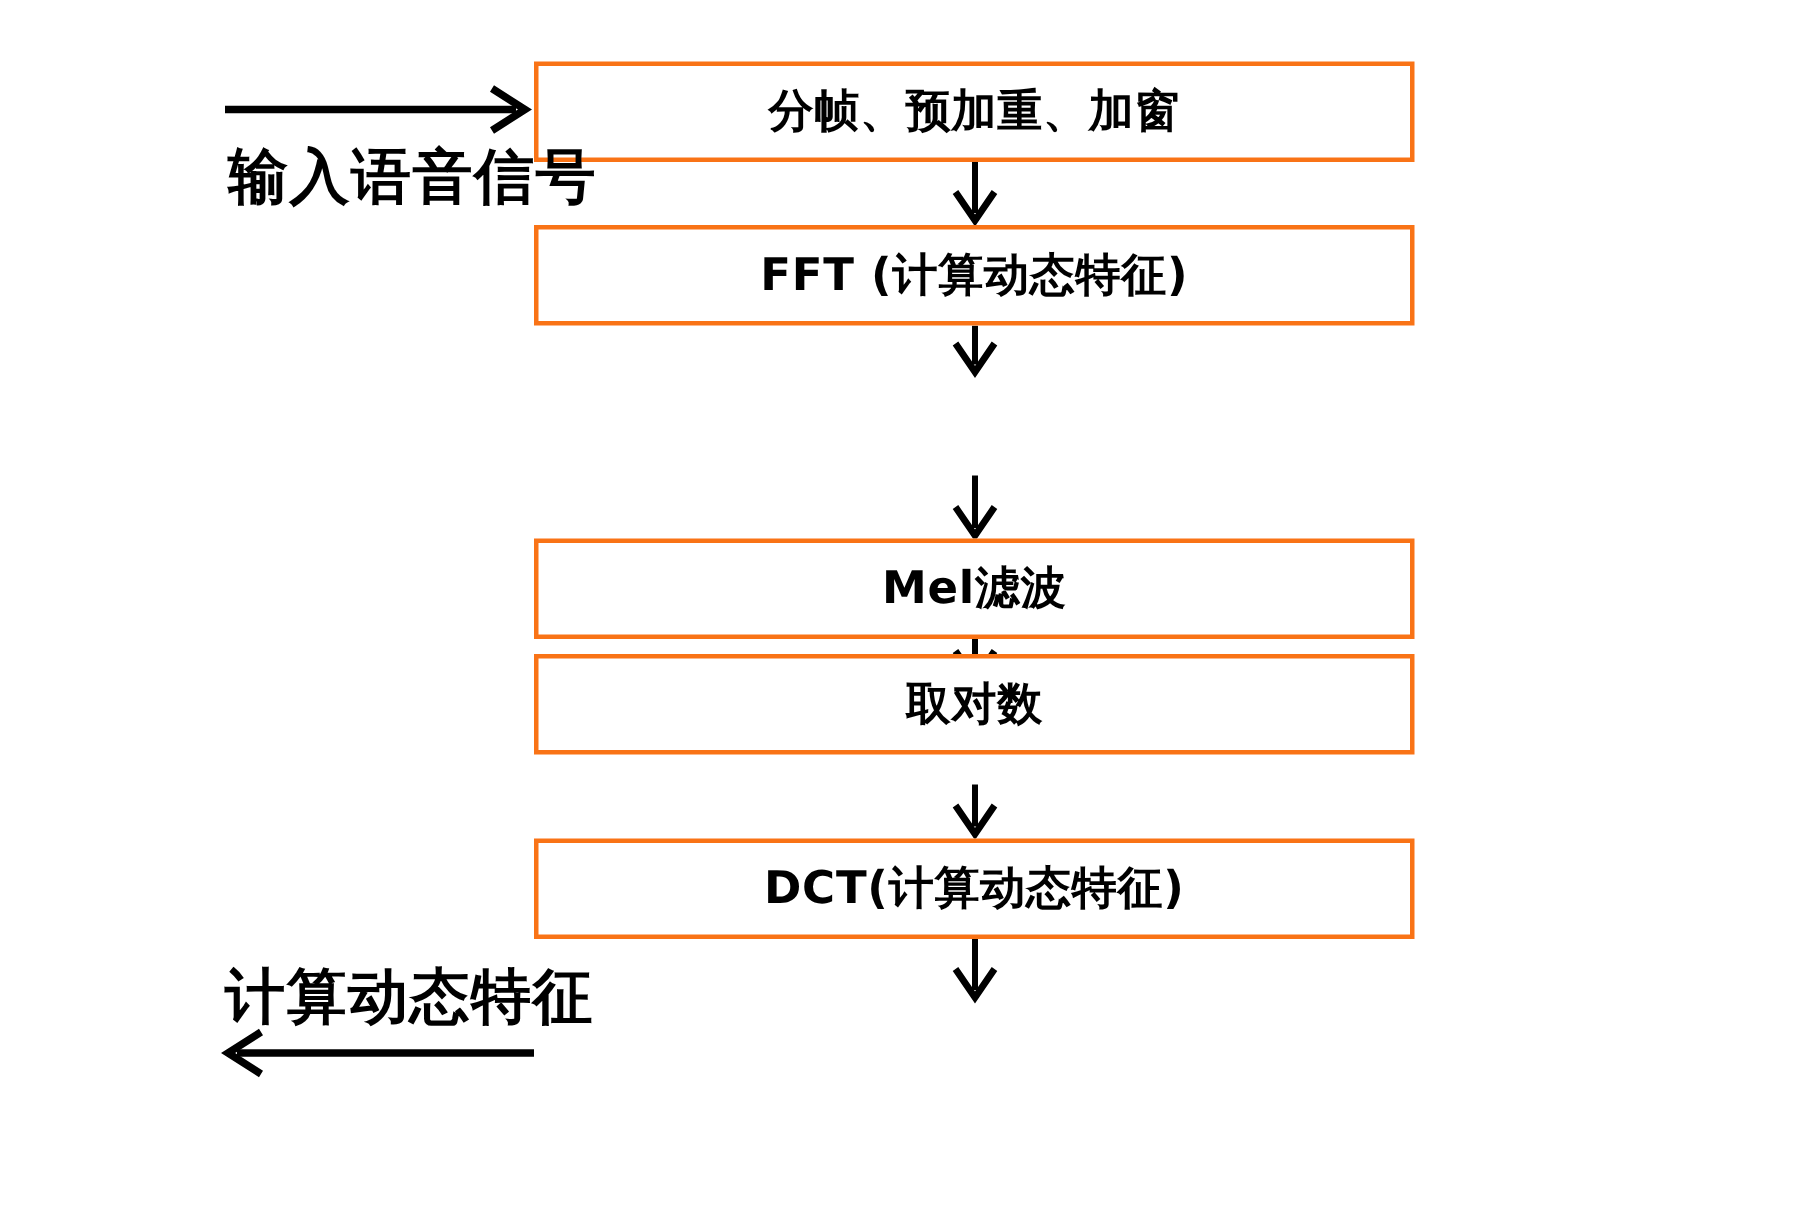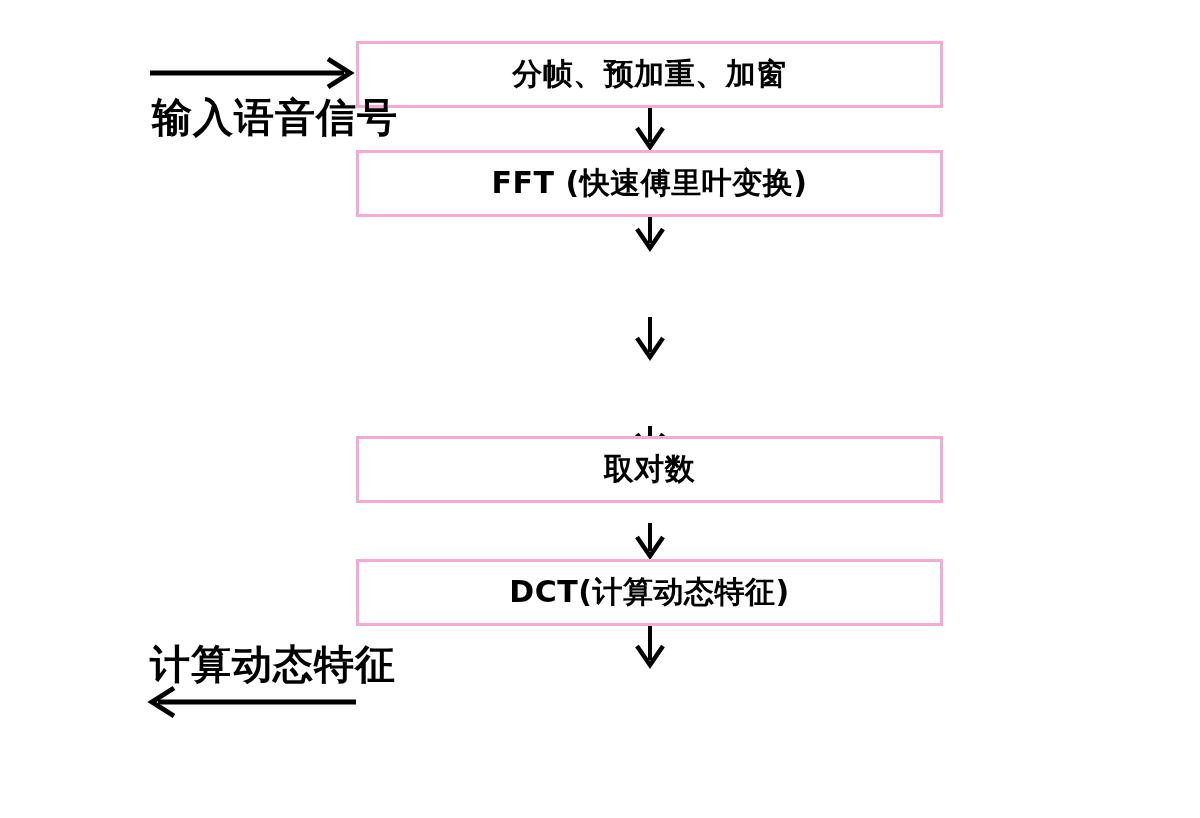--- a/index.html
+++ b/index.html
@@ -23,21 +23,21 @@
     width: 1200px;
     height: 818px;
     pointer-events: none;
   }
   .flow-box {
     position: absolute;
     left: 356px;
     width: 587px;
     height: 67px;
     box-sizing: border-box;
-    border: 3px solid #f9a8d4;
+    border: 3px solid #f97316;
     background: #ffffff;
     display: flex;
     align-items: center;
     justify-content: center;
     font-size: 30px;
     font-weight: bold;
     letter-spacing: 0.5px;
     white-space: nowrap;
   }
   .side-label {
@@ -98,21 +98,24 @@
     <g>
       <path class="arrow-stroke" stroke-width="5" d="M356 702 H158"></path>
       <path class="arrow-stroke" stroke-width="5" d="M174 688 L152 702 L174 716"></path>
     </g>
   </svg>
 
   <div class="flow-box" style="top:41px">
     <span>分帧、预加重、加窗</span>
   </div>
   <div class="flow-box" style="top:150px">
-    <span>FFT (快速傅里叶变换)</span>
+    <span>FFT (计算动态特征)</span>
+  </div>
+  <div class="flow-box" style="top:359px">
+    <span>Mel滤波</span>
   </div>
   <div class="flow-box" style="top:436px">
     <span>取对数</span>
   </div>
   <div class="flow-box" style="top:559px">
     <span>DCT(计算动态特征)</span>
   </div>
 
   <div class="side-label" style="left:152px; top:90px">输入语音信号</div>
 

